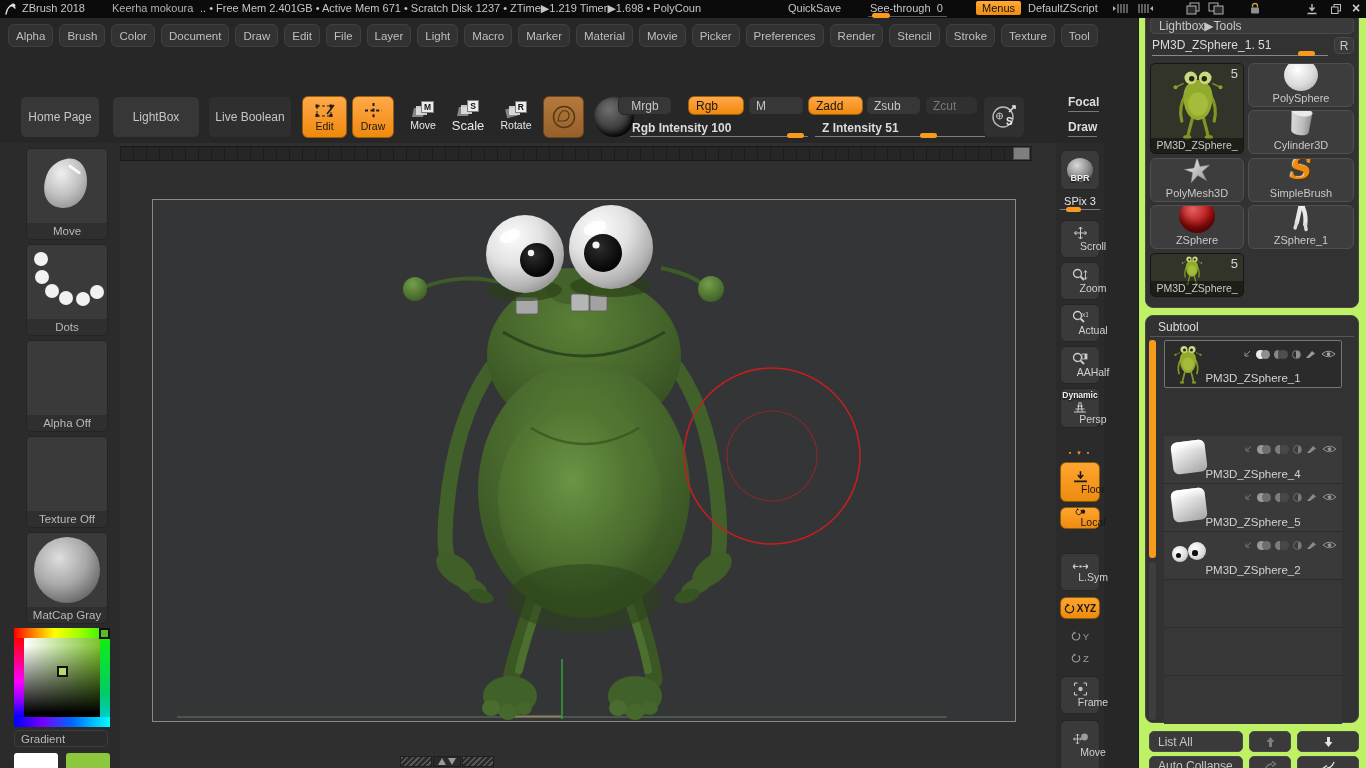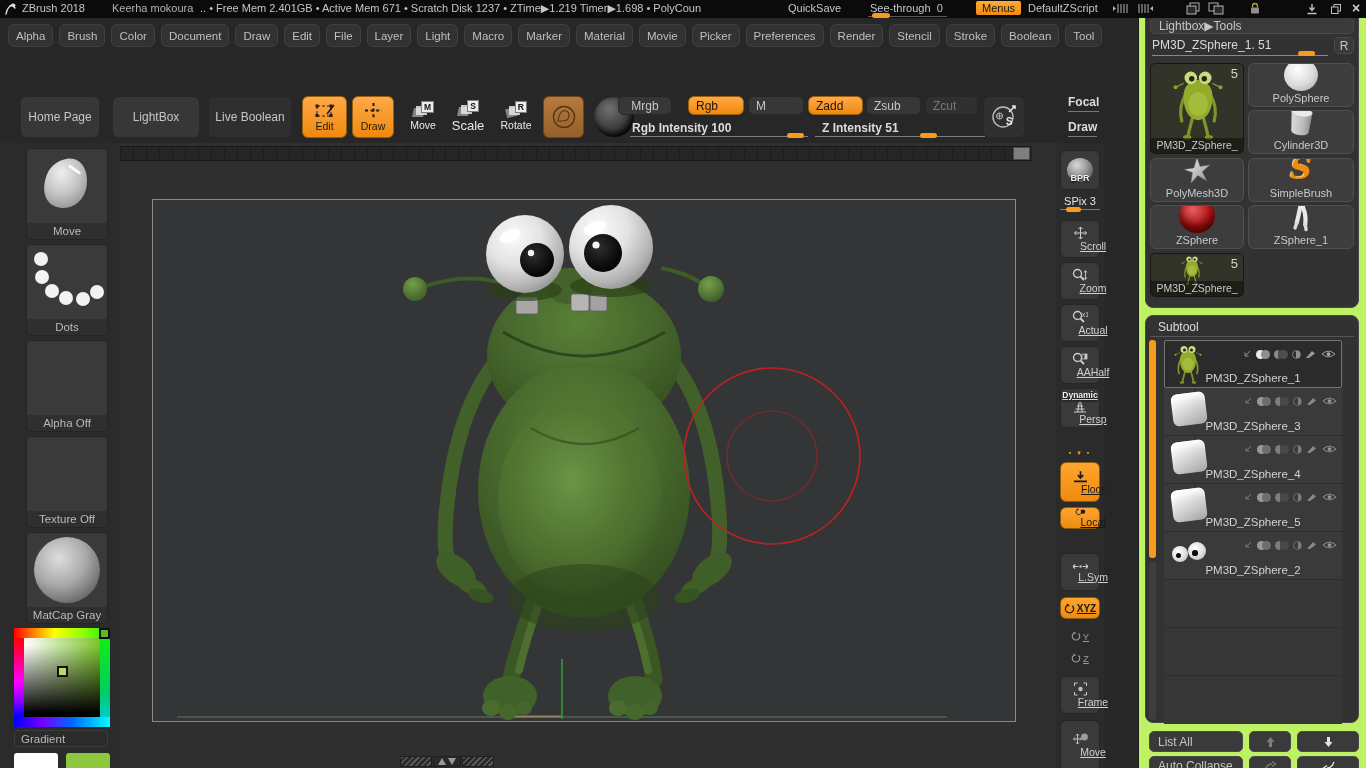--- a/index.html
+++ b/index.html
@@ -49,21 +49,21 @@
   
   #canvas{position:absolute;left:120px;top:143px;width:936px;height:625px;background:#2f2f30;}
   #topstrip{position:absolute;left:0;top:3px;width:912px;height:13px;
       background:repeating-linear-gradient(90deg,#1c1c1c 0 1px,#262627 1px 13px);border-top:1px solid #191919;border-bottom:1px solid #191919;}
   #doc{position:absolute;left:32px;top:56px;width:862px;height:521px;background:#343537;border:1px solid #898989;}
   .hatch{position:absolute;top:613px;height:11px;background:repeating-linear-gradient(135deg,#585858 0 1.5px,#2a2a2a 1.5px 4px);border:1px solid #1f1f1f;box-sizing:border-box;}
   
   #rightshelf{position:absolute;left:1056px;top:143px;width:48px;height:625px;background:#2b2b2b;}
   .rsbtn{position:absolute;left:4px;width:40px;background:#3a3a3a;border:1px solid #262626;border-radius:6px;
       display:flex;flex-direction:column;align-items:center;justify-content:center;gap:1px;
-      font-size:10.5px;color:#d0d0d0;box-sizing:border-box;text-decoration:underline;}
+      font-size:10.5px;color:#d0d0d0;box-sizing:border-box;}
   .rsbtn.orange{background:linear-gradient(#ffa52e,#ee8b0f);color:#181818;border-color:#8a5a0c;}
   .rslabel{font-size:10.5px;line-height:11px;margin-left:26px;}
   .bprball{position:relative;width:26px;height:24px;border-radius:50%;
       background:radial-gradient(circle at 38% 30%,#d9d9d9,#8f8f8f 50%,#4b4b4b 90%);}
   .bprtxt{position:absolute;left:0;right:0;bottom:-1px;text-align:center;font-size:9px;font-weight:bold;color:#efefef;text-shadow:0 1px 2px #000;}
   
   #rightpanel{position:absolute;left:1138px;top:0;width:228px;height:768px;background:#bef264;border-left:1px solid #1b1b1b;z-index:30;}
   .panelbox{position:absolute;left:6px;width:214px;background:#323232;border:1px solid #474747;border-radius:8px;box-sizing:border-box;}
   .ttile{position:absolute;background:#3d3d3d;border:1px solid #4f4f4f;border-radius:6px;box-sizing:border-box;
       display:flex;flex-direction:column;align-items:center;justify-content:flex-end;overflow:hidden;}
@@ -198,21 +198,21 @@
       <span class="mbtn">Light</span>
       <span class="mbtn">Macro</span>
       <span class="mbtn">Marker</span>
       <span class="mbtn">Material</span>
       <span class="mbtn">Movie</span>
       <span class="mbtn">Picker</span>
       <span class="mbtn">Preferences</span>
       <span class="mbtn">Render</span>
       <span class="mbtn">Stencil</span>
       <span class="mbtn">Stroke</span>
-      <span class="mbtn">Boolean</span>
+      <span class="mbtn">Texture</span>
       <span class="mbtn">Tool</span>
     </div>
   </div>
 
   <div id="shelf" class="abs" style="left:0;top:88px;width:1366px;height:55px">
     <div class="btn abs" style="left:20px;top:8px;width:80px;height:42px">Home Page</div>
     <div class="btn abs" style="left:112px;top:8px;width:88px;height:42px">LightBox</div>
     <div class="btn abs" style="left:208px;top:8px;width:84px;height:42px;background:#2f2f2f">Live Boolean</div>
 
     <div class="btn obtn col abs" style="left:302px;top:8px;width:45px;height:42px">
@@ -666,39 +666,20 @@
               <path d="M1,9 L7,2 L10,4.5 L4,9 Z" fill="#9a9a9a"></path>
             </svg>
           <svg width="15" height="10" viewBox="0 0 16 10">
               <path d="M1,5 Q8,-1 15,5 Q8,11 1,5 Z" fill="none" stroke="#a6a6a6"></path>
               <circle cx="8" cy="5" r="2" fill="#a6a6a6"></circle>
             </svg>
         </div>
         <div class="stlabel">PM3D_ZSphere_1</div>
       </div>
 
-      <div class="strow" style="top:72px">
-        <span class="cube" style="position:absolute;left:8px;top:5px"></span>
-        <div class="sticons">
-          <svg width="10" height="10" viewBox="0 0 10 10">
-              <path d="M8,2 L3,7 M3,3.5 V7 H6.5" stroke="#777" fill="none"></path>
-            </svg>
-          <span><span class="dot" style="background:#9a9a9a"></span><span class="dot" style="background:#6e6e6e;margin-left:-4px"></span></span>
-          <span><span class="dot" style="background:linear-gradient(90deg,#7c7c7c 50%,#484848 50%)"></span><span class="dot" style="background:#484848;margin-left:-4px"></span></span>
-          <span class="dot" style="border:1px solid #6e6e6e;background:linear-gradient(90deg,transparent 50%,#7e7e7e 50%);box-sizing:border-box"></span>
-          <svg width="12" height="10" viewBox="0 0 12 10">
-              <path d="M1,9 L7,2 L10,4.5 L4,9 Z" fill="#8a8a8a"></path>
-            </svg>
-          <svg width="15" height="10" viewBox="0 0 16 10">
-              <path d="M1,5 Q8,-1 15,5 Q8,11 1,5 Z" fill="none" stroke="#969696"></path>
-              <circle cx="8" cy="5" r="2" fill="#969696"></circle>
-            </svg>
-        </div>
-        <div class="stlabel">PM3D_ZSphere_3</div>
-      </div>
 
       <div class="strow" style="top:120px">
         <span class="cube" style="position:absolute;left:8px;top:5px"></span>
         <div class="sticons">
           <svg width="10" height="10" viewBox="0 0 10 10">
               <path d="M8,2 L3,7 M3,3.5 V7 H6.5" stroke="#777" fill="none"></path>
             </svg>
           <span><span class="dot" style="background:#9a9a9a"></span><span class="dot" style="background:#6e6e6e;margin-left:-4px"></span></span>
           <span><span class="dot" style="background:linear-gradient(90deg,#7c7c7c 50%,#484848 50%)"></span><span class="dot" style="background:#484848;margin-left:-4px"></span></span>
           <span class="dot" style="border:1px solid #6e6e6e;background:linear-gradient(90deg,transparent 50%,#7e7e7e 50%);box-sizing:border-box"></span>

